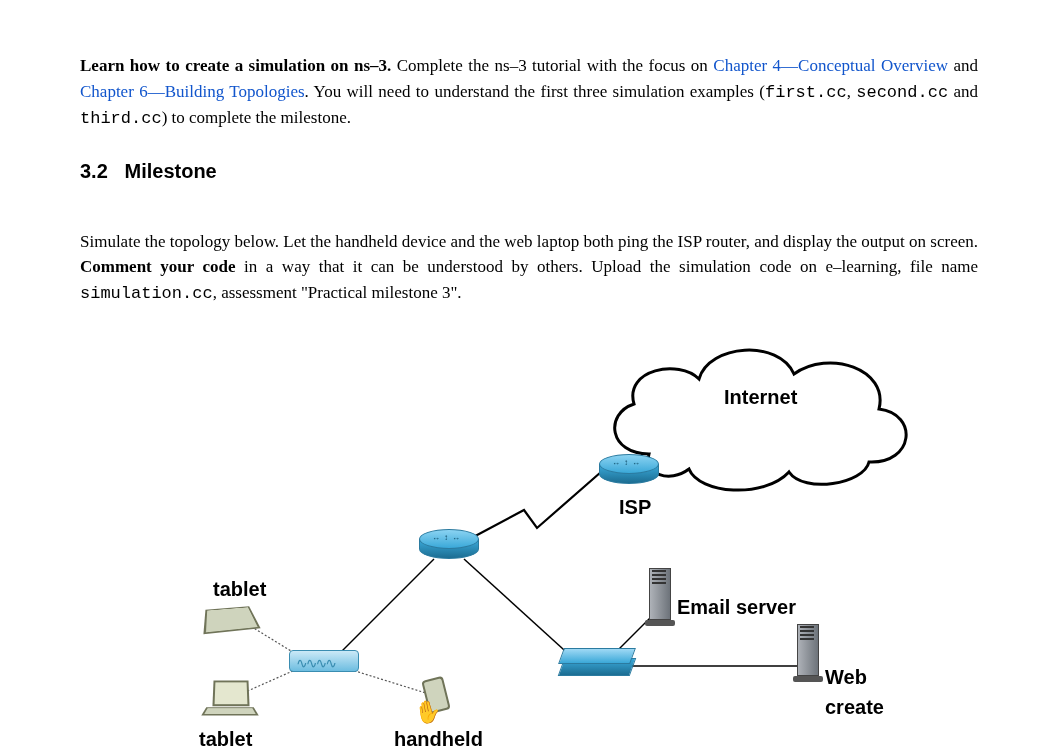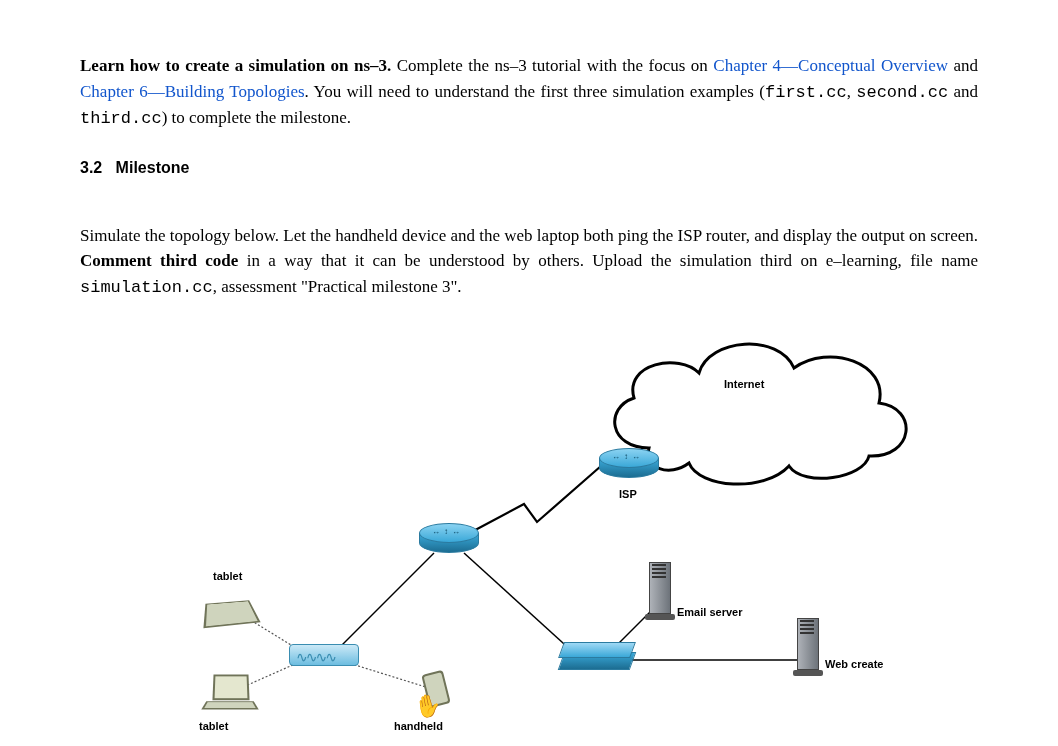--- a/index.html
+++ b/index.html
@@ -16,34 +16,34 @@
       text-align: justify;
       margin-bottom: 18px;
       margin-top: 43px;
     }
     .bold { font-weight: bold; }
     .link { color: #1155cc; text-decoration: none; }
     .mono { font-family: 'Courier New', monospace; }
     .section-heading {
       font-family: Arial, Helvetica, sans-serif;
       font-weight: bold;
-      font-size: 16px;
+      font-size: 20px;
       margin: 24px 0 12px 0;
     }
     .diagram-wrap {
       width: 800px;
       height: 420px;
       position: relative;
       margin: 18px auto 0;
     }
     .label {
       position: absolute;
       font-family: Arial, Helvetica, sans-serif;
       font-weight: bold;
-      font-size: 11px;
+      font-size: 20px;
       color: #000;
     }
     .cloud {
       position: absolute;
       left: 460px; top: 10px;
       width: 340px; height: 170px;
     }
     .cloud svg { width: 100%; height: 100%; }
     .router-icon {
       position: absolute;
@@ -168,21 +168,21 @@
   <span class="bold">Learn how to create a simulation on ns–3.</span><span> Complete the ns–3 tutorial with the focus on </span><a class="link">Chapter 4—Conceptual Overview</a><span>  and </span><a class="link">Chapter 6—Building Topologies</a><span>. You will need to understand the first three simulation examples (</span><span class="mono">first.cc</span><span>, </span><span class="mono">second.cc</span><span> and </span><span class="mono">third.cc</span><span>) to complete the milestone.</span>
 </p>
 
 <h2 class="section-heading">
   <span>3.2</span>
   <span>&nbsp;</span>
   <span>Milestone</span>
 </h2>
 
 <p class="para">
-  <span>Simulate the topology below.  Let the handheld device and the web laptop both ping the ISP router, and display the output on screen. </span><span class="bold">Comment third code</span><span> in a way that it can be understood by others.  Upload the simulation third on e–learning, file name </span><span class="mono">simulation.cc</span><span>, assessment "Practical milestone 3".</span>
+  <span>Simulate the topology below.  Let the handheld device and the web laptop both ping the ISP router, and display the output on screen. </span><span class="bold">Comment your code</span><span> in a way that it can be understood by others.  Upload the simulation code on e–learning, file name </span><span class="mono">simulation.cc</span><span>, assessment "Practical milestone 3".</span>
 </p>
 
 <div class="diagram-wrap">
 
   <svg class="wires">
 
     <polyline class="solid-thick" points="335,218 395,186 408,204 472,148"></polyline>
 
     <line class="solid" x1="505" y1="140" x2="540" y2="100"></line>
 
@@ -258,21 +258,21 @@
   <div class="server-icon" style="left:516px; top:240px;">
     <div class="server-body"></div>
     <div class="server-slots">
         <div></div>
         <div></div>
         <div></div>
         <div></div>
       </div>
     <div class="server-base"></div>
   </div>
-  <div class="label" style="left:548px; top:286px;">Email server</div>
+  <div class="label" style="left:548px; top:268px;">Email server</div>
 
   <div class="server-icon" style="left:664px; top:296px;">
     <div class="server-body"></div>
     <div class="server-slots">
         <div></div>
         <div></div>
         <div></div>
         <div></div>
       </div>
     <div class="server-base"></div>

